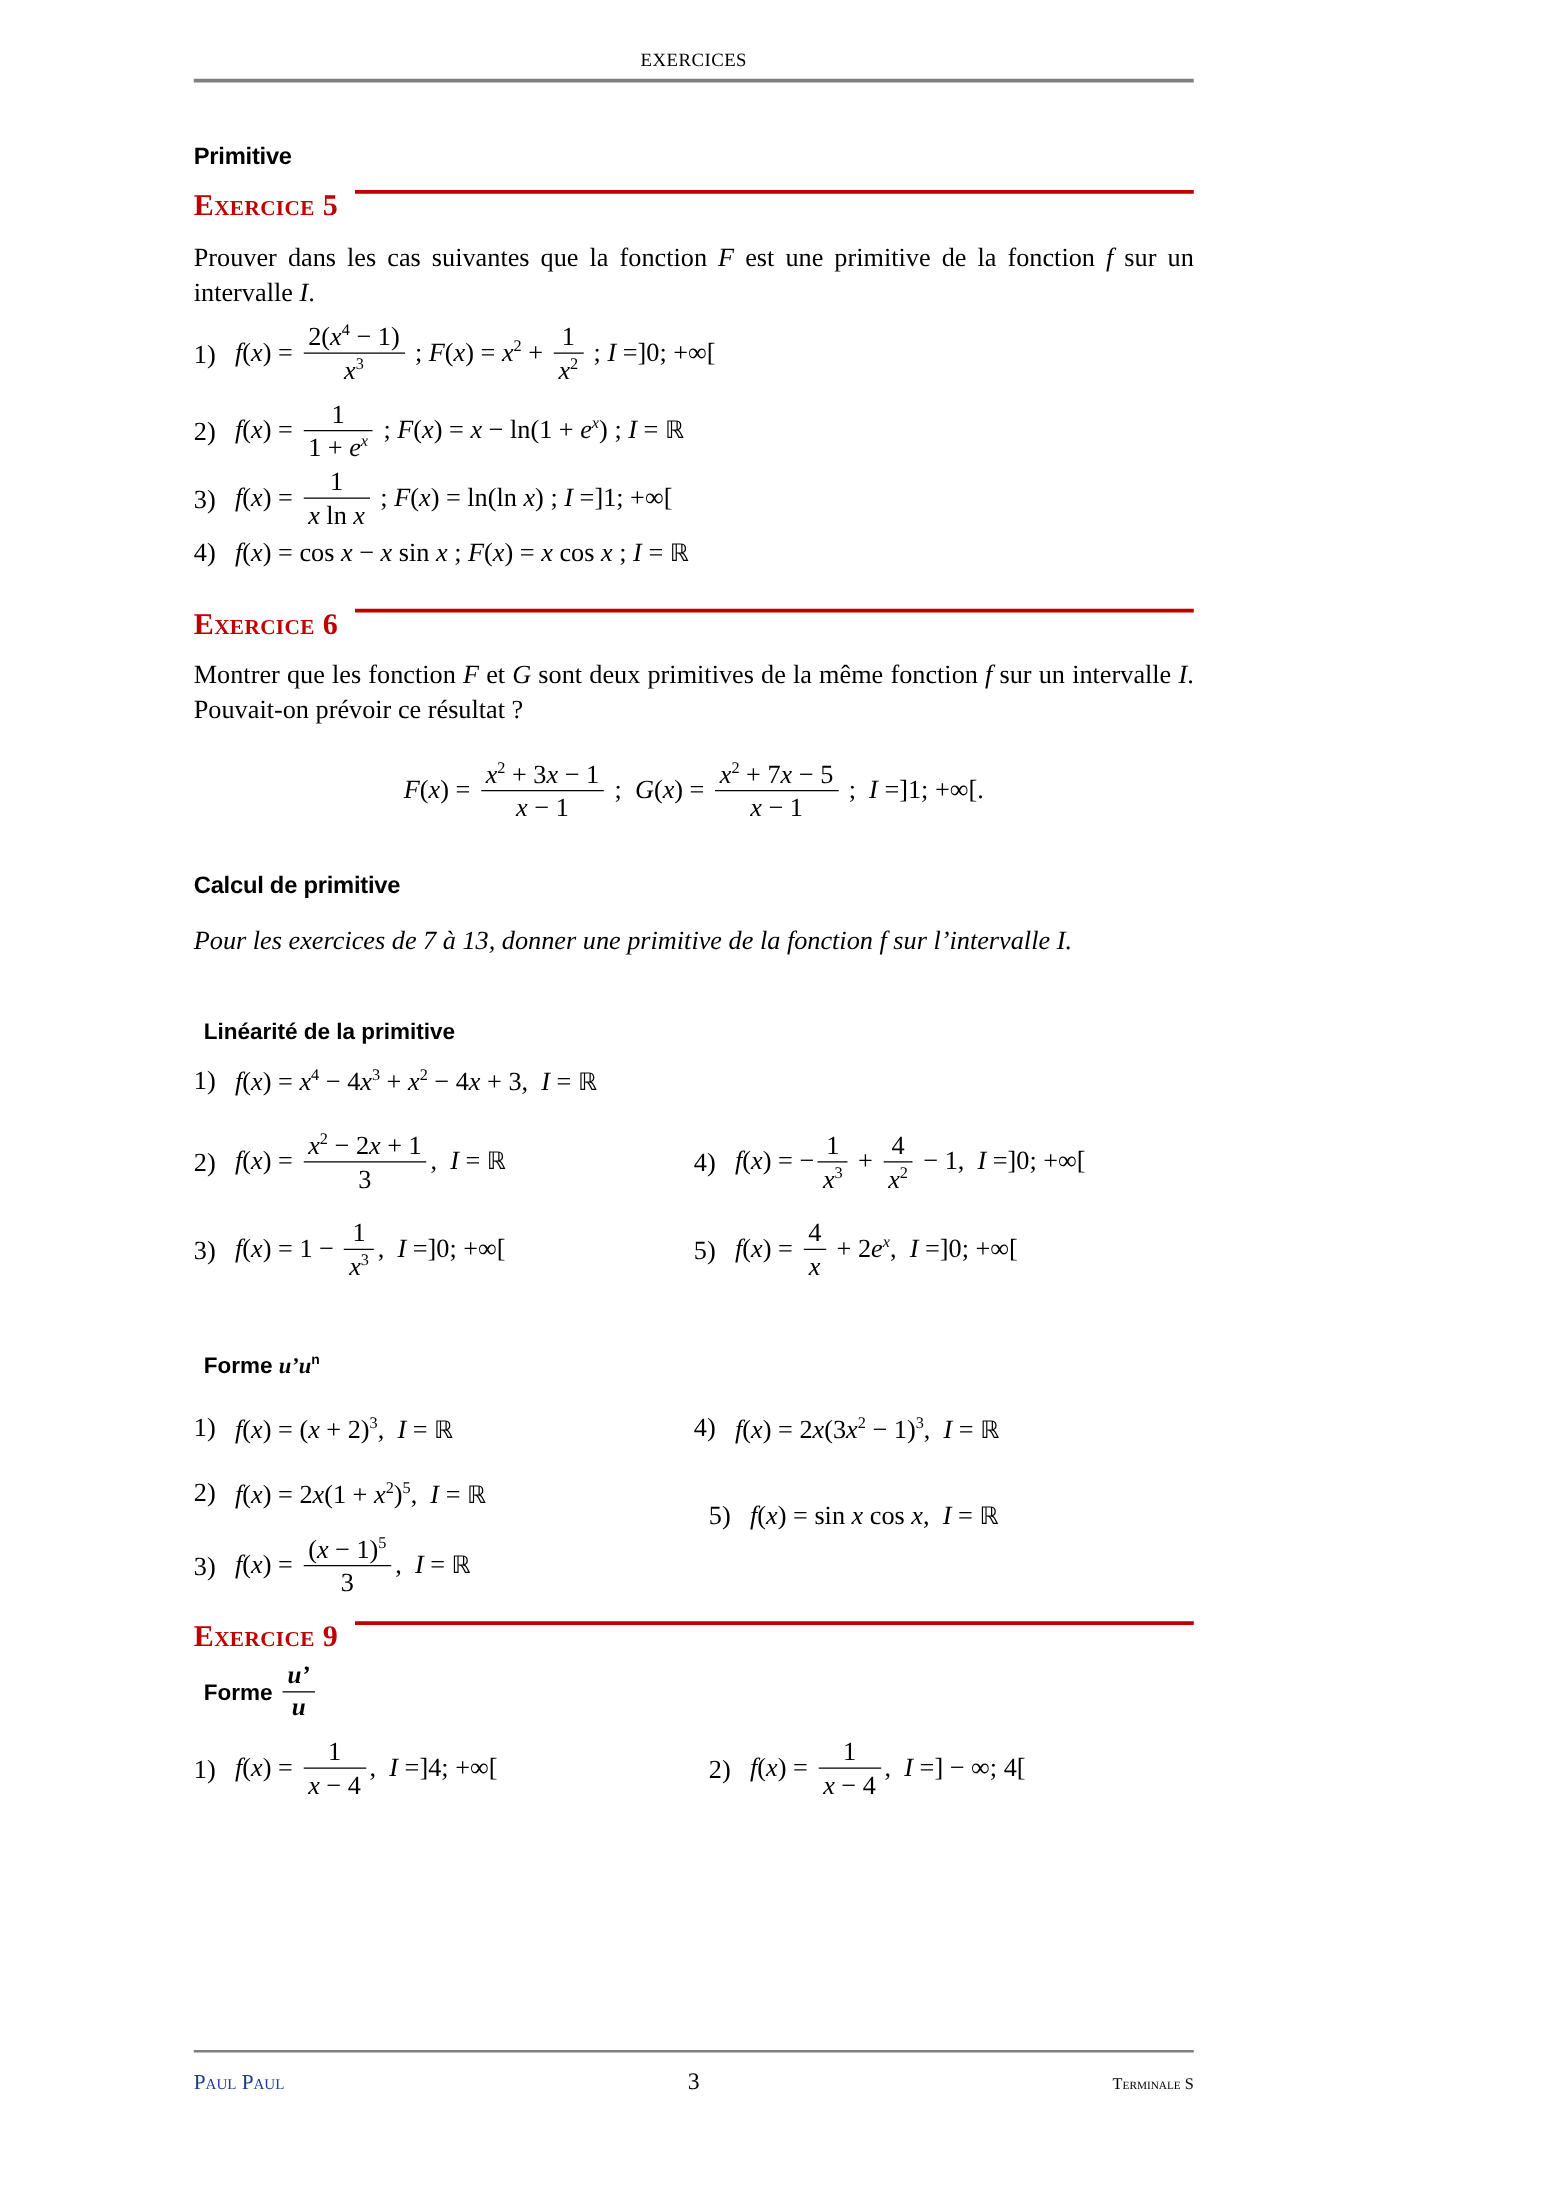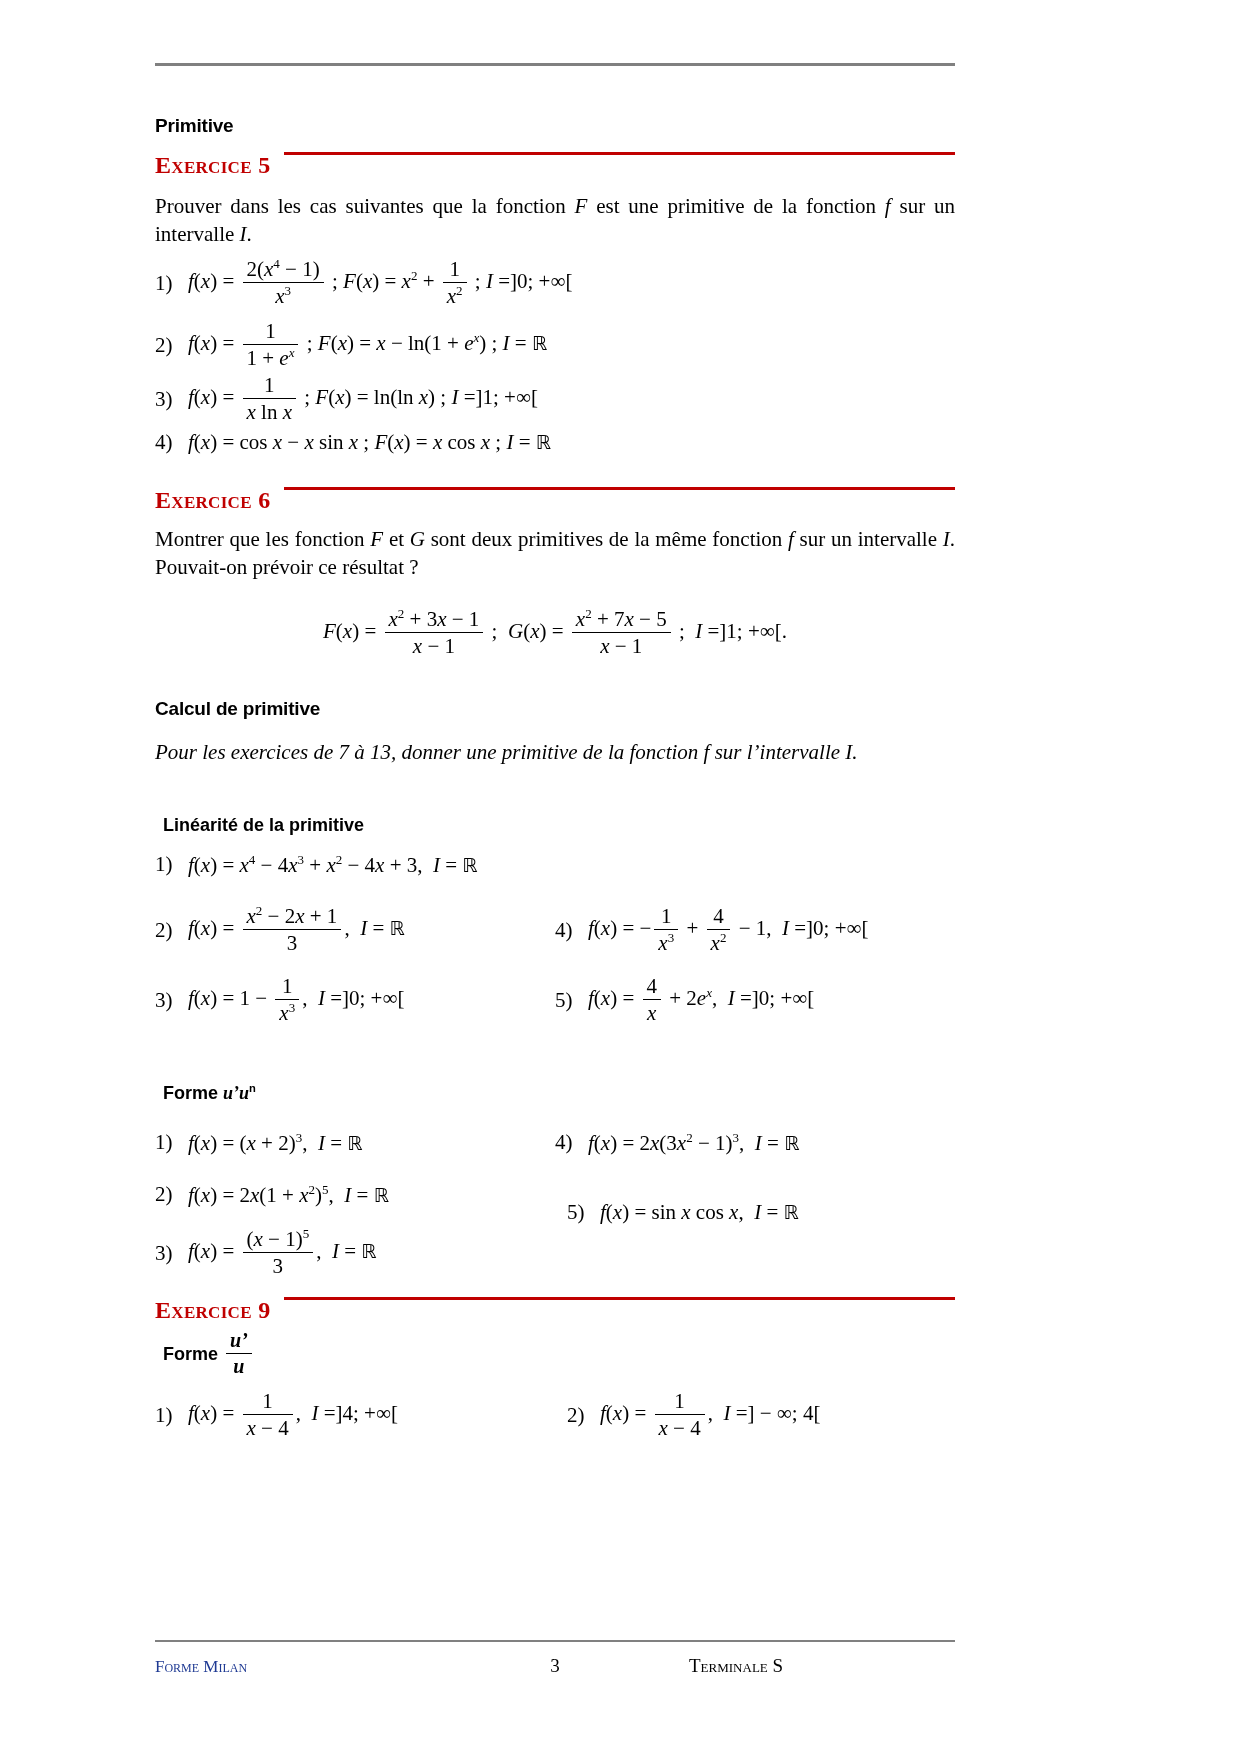--- a/index.html
+++ b/index.html
@@ -96,27 +96,30 @@
   .ftr-rule{
     position:absolute; left:0; top:1640px; width:800px; height:1.5px;
     background:#808080;
   }
   .ftr{
     position:absolute; left:0; top:1655px; width:800px;
     display:flex; align-items:baseline;
   }
   .ftr-l{width:266px; color:#1f3a93; font-variant:small-caps; font-size:17px;}
   .ftr-c{width:268px; text-align:center; font-size:19px;}
-  .ftr-r{width:266px; text-align:left; font-variant:small-caps; font-size:19px;}
+  .ftr-r{width:266px; text-align:right; font-variant:small-caps; font-size:13px;}
 </style>
 </head>
 <body>
 
 <div class="page">
 
+  <div class="hdr">
+    <span class="hdr-title">EXERCICES</span>
+  </div>
   <div class="hdr-rule"></div>
 
   <div class="sec-head" style="position:absolute;top:115px;left:0;">Primitive</div>
 
   <div class="ex-head" style="position:absolute;top:152px;left:0;">
     <span class="ex-label"><span>Exercice</span> <span class="num">5</span></span>
     <span class="ex-rule"></span>
   </div>
 
   <div class="para" style="position:absolute;top:192px;left:0;">
@@ -320,18 +323,18 @@
         <span class="m">
           <i class="v">f</i>(<i class="v">x</i>) =
           <span class="frac"><span class="num">1</span><span class="den"><i class="v">x</i> − 4</span></span>, &nbsp;<i class="v">I</i> =] − ∞; 4[
         </span>
       </div>
     </div>
   </div>
 
   <div class="ftr-rule"></div>
   <div class="ftr">
-    <span class="ftr-l">Forme Milan</span>
+    <span class="ftr-l">Paul Paul</span>
     <span class="ftr-c">3</span>
     <span class="ftr-r">Terminale S</span>
   </div>
 
 </div>
 
 </body></html>

